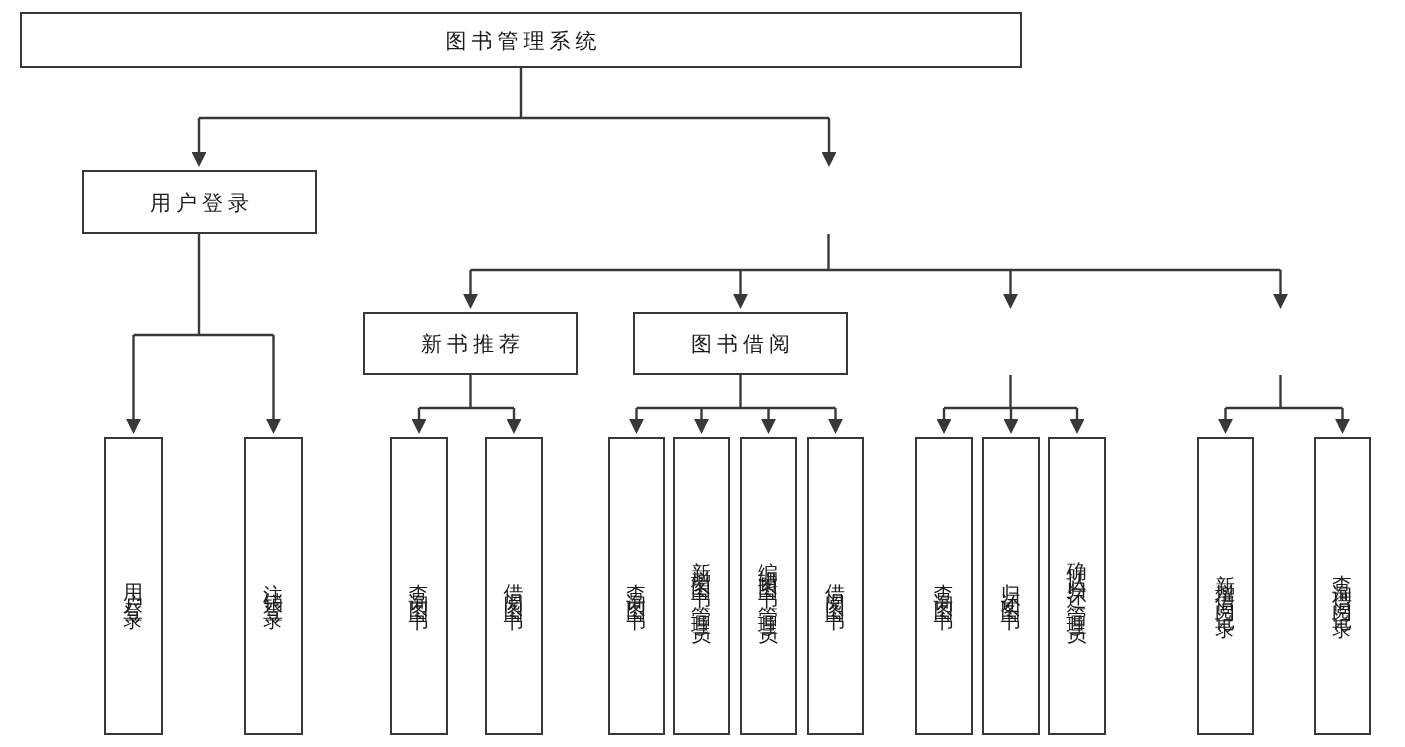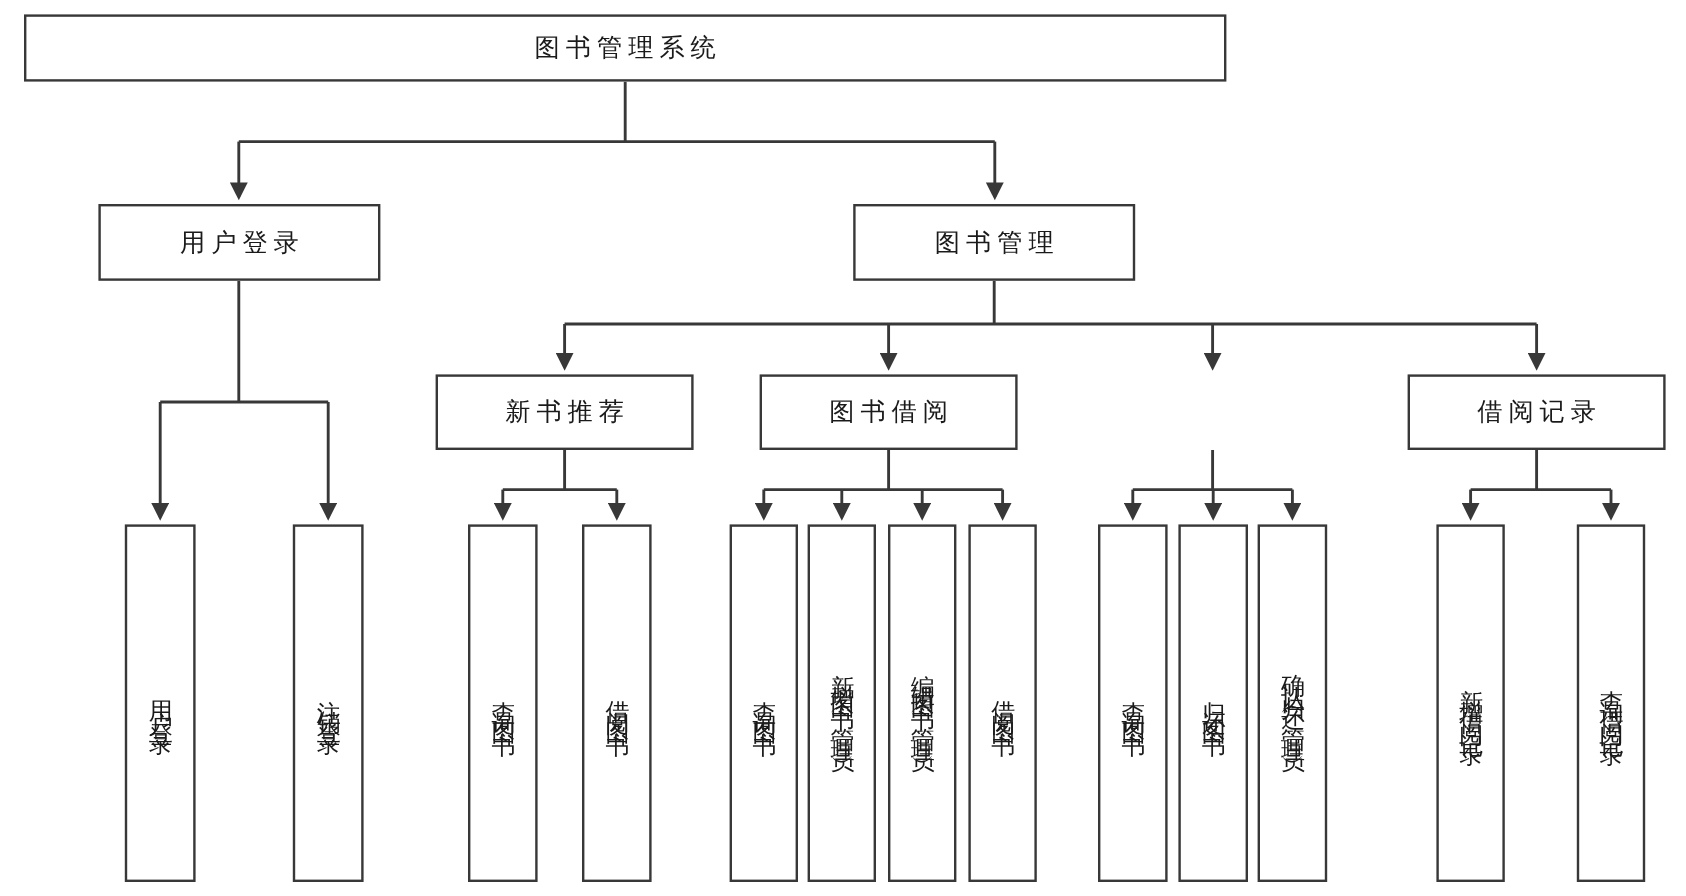--- a/index.html
+++ b/index.html
@@ -117,32 +117,26 @@
     </g>
   </svg>
 
   <div class="node horiz n-root">
     <span class="lbl">图书管理系统</span>
   </div>
 
   <div class="node horiz n-l2a">
     <span class="lbl">用户登录</span>
   </div>
-  <div class="node horiz n-l2b">
-    <span class="lbl">图书管理</span>
-  </div>
 
   <div class="node horiz n-l3a">
     <span class="lbl">新书推荐</span>
   </div>
   <div class="node horiz n-l3b">
     <span class="lbl">图书借阅</span>
-  </div>
-  <div class="node horiz n-l3d">
-    <span class="lbl">借阅记录</span>
   </div>
 
   <div class="node vert leaf lf-0a">
     <span class="lbl">用户登录</span>
   </div>
   <div class="node vert leaf lf-0b">
     <span class="lbl">注销登录</span>
   </div>
 
   <div class="node vert leaf lf-1a">

